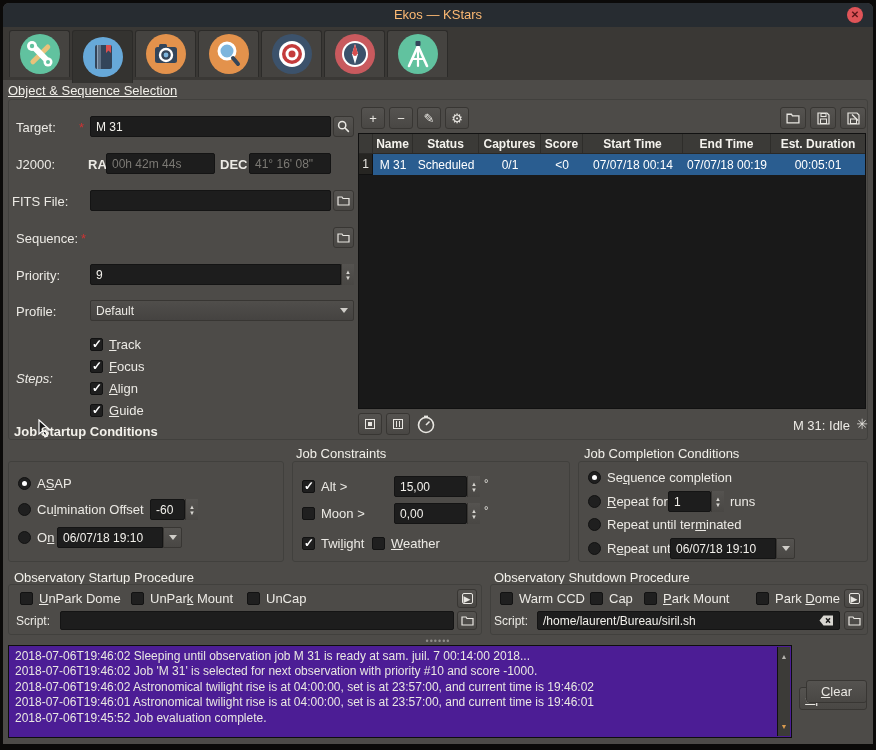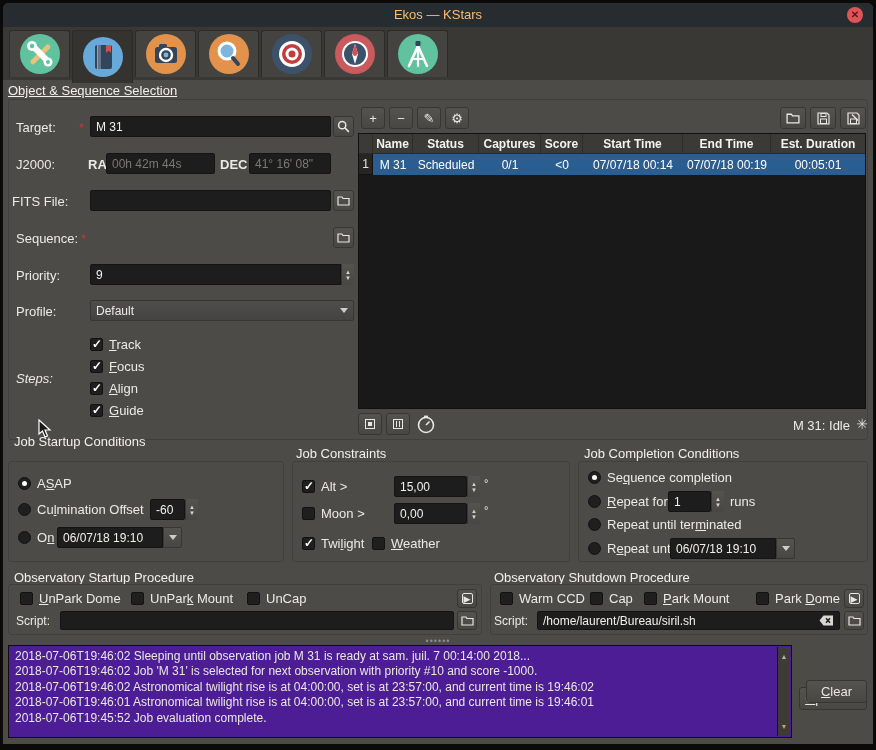--- a/index.html
+++ b/index.html
@@ -273,21 +273,21 @@
       </span>
   </div>
   <svg class="abs" style="left:416px;top:414px;" width="20" height="20" viewBox="0 0 20 20">
     <circle cx="10" cy="11" r="7.5" fill="none" stroke="#e9e7e2" stroke-width="1.6"></circle>
     <line x1="10" y1="11" x2="13.5" y2="7.5" stroke="#e9e7e2" stroke-width="1.6"></line>
     <line x1="8" y1="2.5" x2="12" y2="2.5" stroke="#e9e7e2" stroke-width="1.8"></line>
   </svg>
   <div class="abs lbl" style="right:26px;top:418px;">M 31: Idle</div>
   <div class="abs" style="right:8px;top:416px;color:#dddbd6;font-size:14px;">✳</div>
 
-  <div class="abs grouptitle" style="left:14px;top:434px;">Job Startup Conditions</div>
+  <div class="abs grouptitle" style="left:14px;top:424px;font-weight:bold;">Job Startup Conditions</div>
   <div class="abs groupframe" style="left:8px;top:461px;width:276px;height:101px;"></div>
   <div class="abs row" style="left:18px;top:476px;">
     <span class="radio sel"></span>
     <span class="lbl mn"><span>A</span><span class="u">S</span><span>AP</span></span>
   </div>
   <div class="abs row" style="left:18px;top:502px;">
     <span class="radio"></span>
     <span class="lbl mn"><span>Cu</span><span class="u">l</span><span>mination Offset</span></span>
   </div>
   <div class="abs spinwrap" style="left:150px;top:499px;width:48px;height:21px;">

